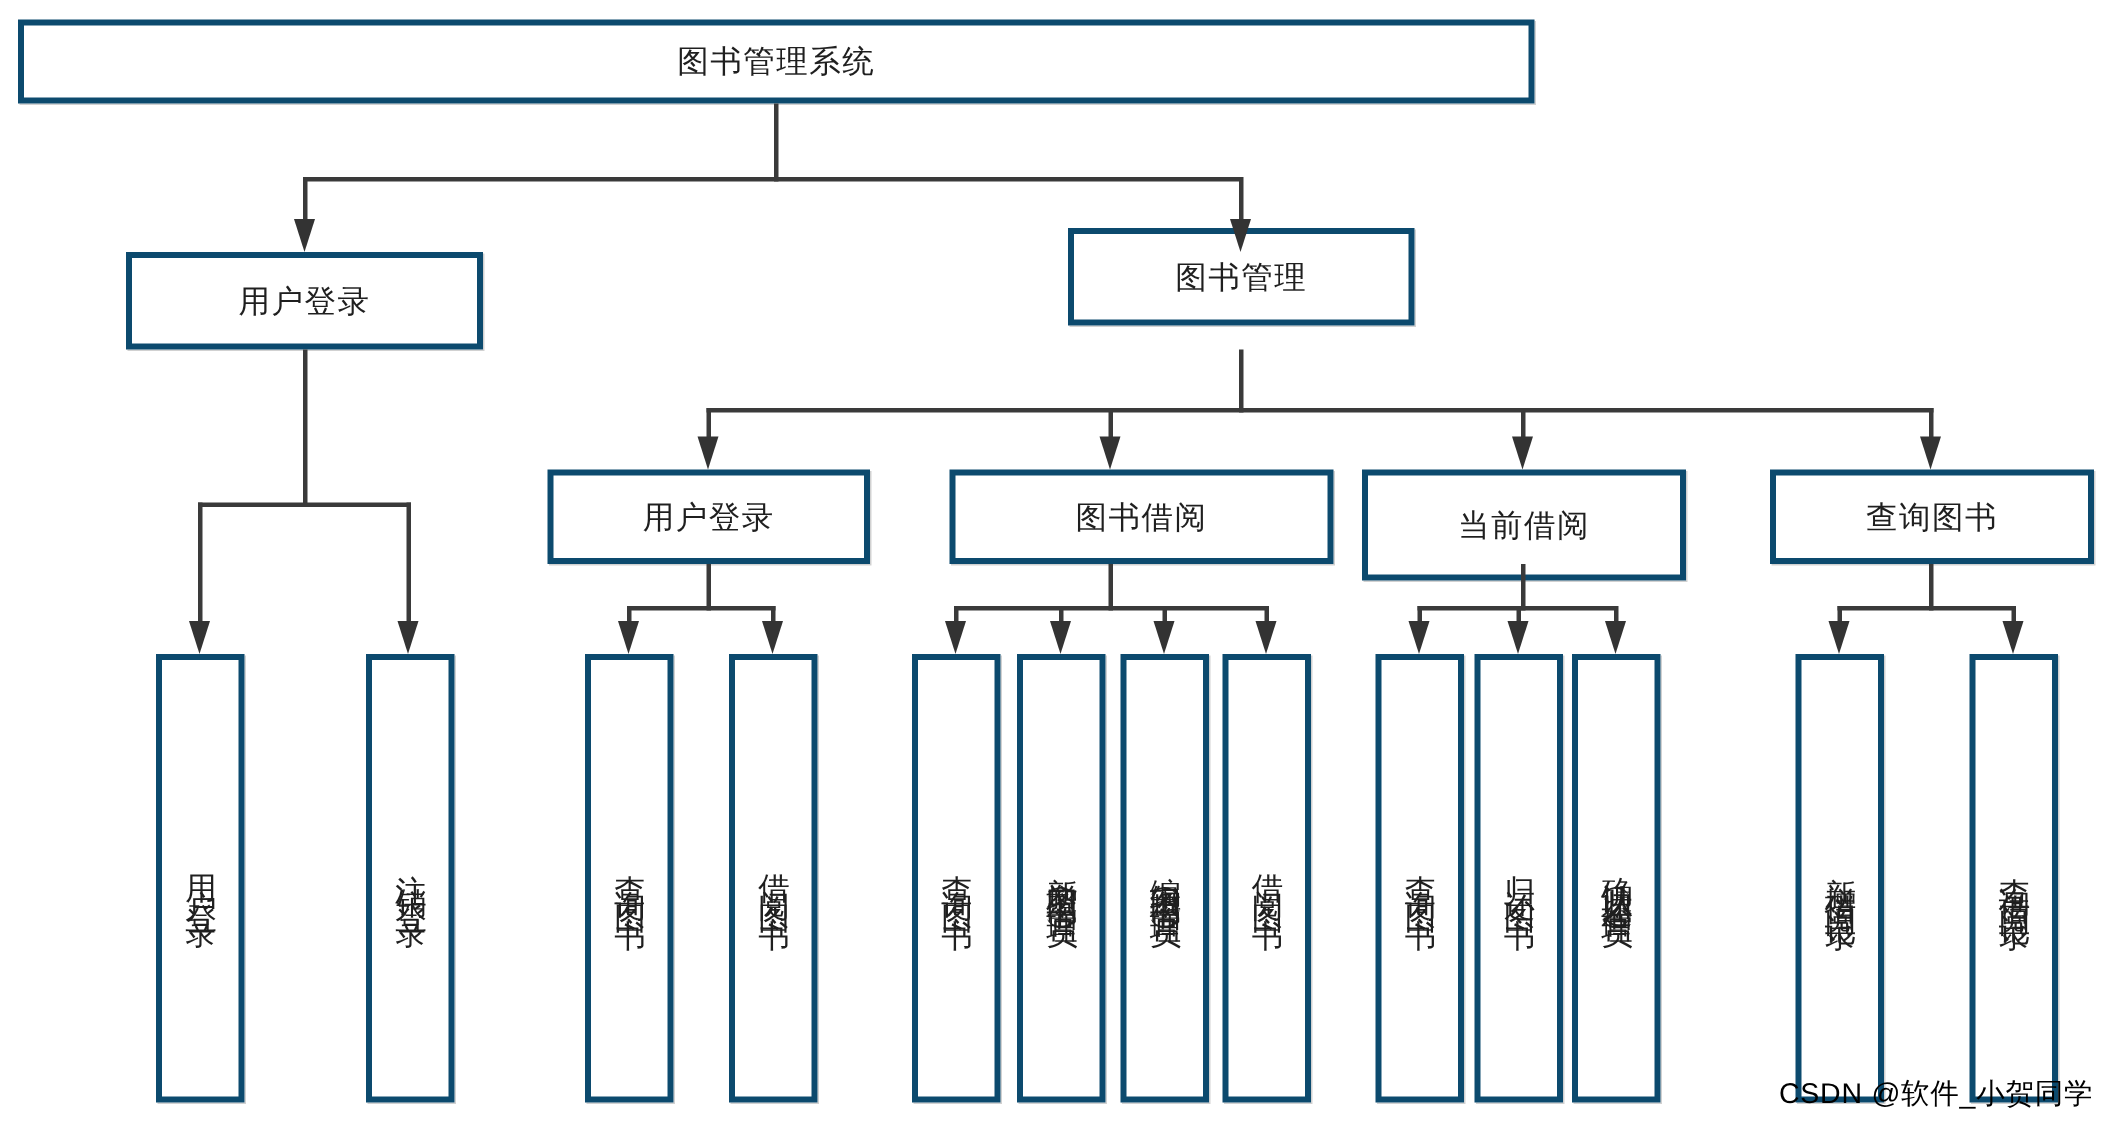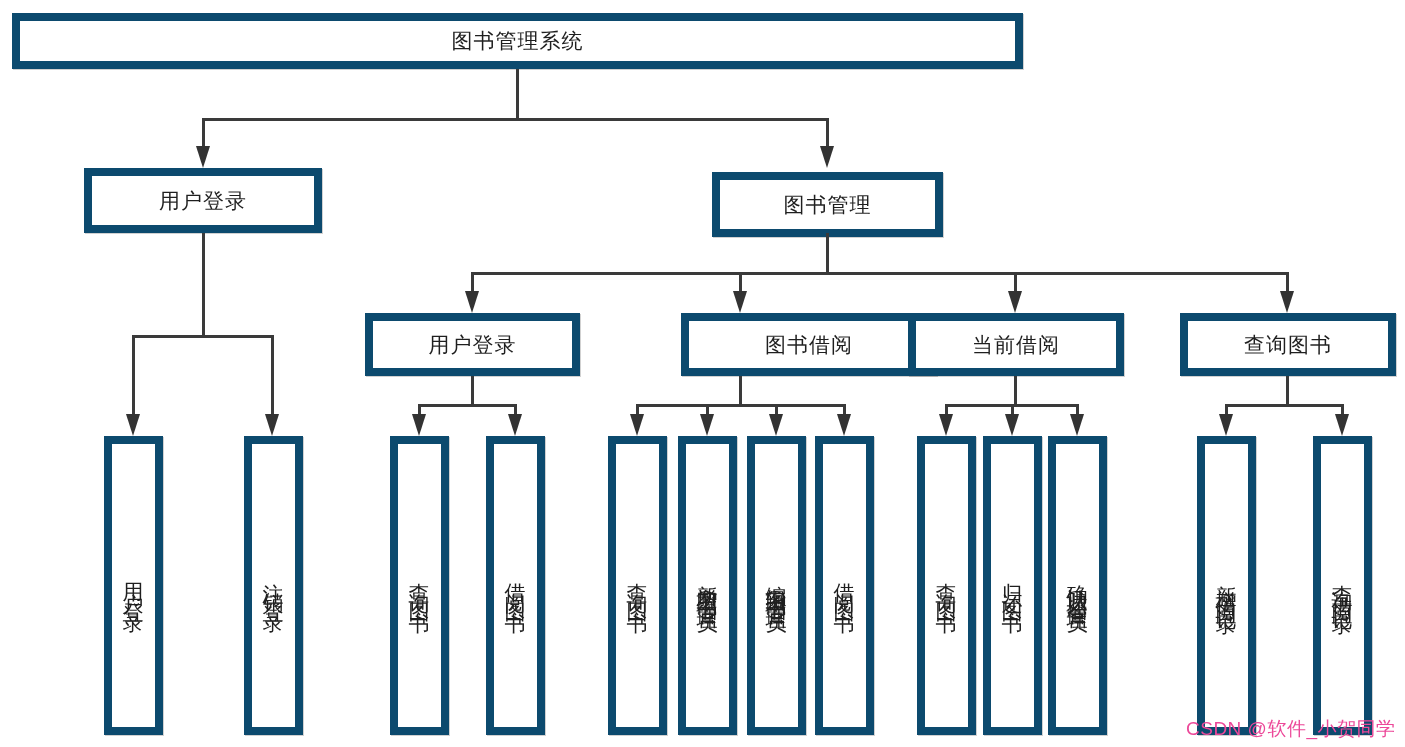--- a/index.html
+++ b/index.html
@@ -11,21 +11,21 @@
   .canvas {
     position: relative;
     width: 1405px;
     height: 747px;
     background: #ffffff;
     overflow: hidden;
   }
   .box {
     position: absolute;
     box-sizing: border-box;
-    border: 8px solid #0c4a6e;
+    border: 4px solid #0c4a6e;
     background: #ffffff;
     display: flex;
     align-items: center;
     justify-content: center;
     color: #1f1f1f;
     font-size: 21px;
     letter-spacing: 1px;
     box-shadow: 1px 1px 0 rgba(0,0,0,0.18);
   }
   .leaf {
@@ -52,41 +52,41 @@
     height: 0;
     border-left: 7px solid transparent;
     border-right: 7px solid transparent;
     border-top: 22px solid #333333;
   }
   .watermark {
     position: absolute;
     left: 1186px;
     top: 716px;
     font-size: 19px;
-    color: #ec4899;
+    color: #000000;
     letter-spacing: 0.5px;
     white-space: nowrap;
   }
 </style>
 </head>
 <body>
 
 <div class="canvas">
 
   <div class="box" style="left:12px; top:13px; width:1011px; height:56px;">图书管理系统</div>
 
   <div class="box" style="left:84px; top:168px; width:238px; height:65px;">用户登录</div>
 
-  <div class="box" style="left:712px; top:172px; width:231px; height:65px;">图书管理</div>
+  <div class="box" style="left:712px; top:152px; width:231px; height:65px;">图书管理</div>
 
   <div class="box" style="left:365px; top:313px; width:215px; height:63px;">用户登录</div>
 
-  <div class="box" style="left:633px; top:313px; width:256px; height:63px;margin-left:48px;">图书借阅</div>
+  <div class="box" style="left:633px; top:313px; width:256px; height:63px;">图书借阅</div>
 
-  <div class="box" style="left:908px; top:313px; width:216px; height:63px;">当前借阅</div>
+  <div class="box" style="left:908px; top:313px; width:216px; height:74px;">当前借阅</div>
 
   <div class="box" style="left:1180px; top:313px; width:216px; height:63px;">查询图书</div>
 
   <div class="box leaf" style="left:104px;">
     <span class="vtext">用户登录</span>
   </div>
   <div class="box leaf" style="left:244px;">
     <span class="vtext">注销登录</span>
   </div>
 

